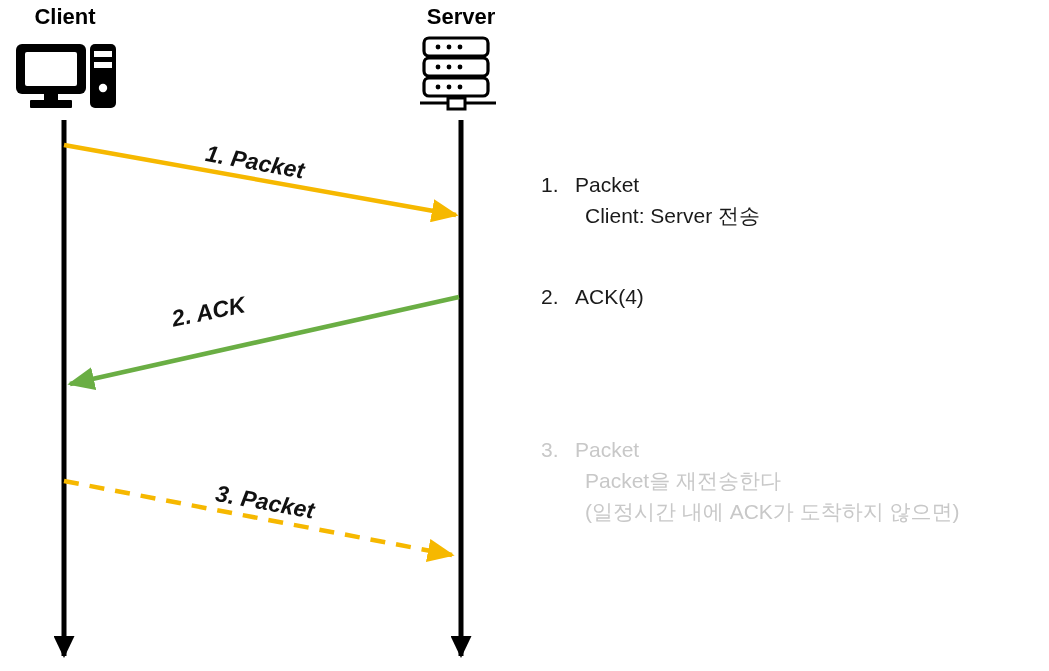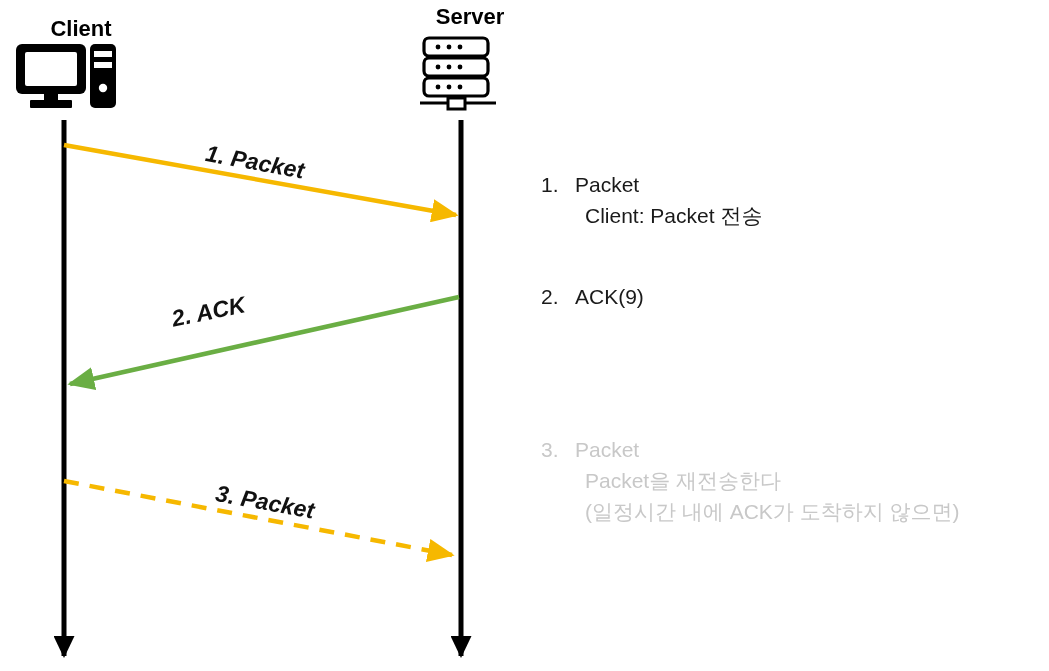--- a/index.html
+++ b/index.html
@@ -28,22 +28,22 @@
   .actor-label {
     position: absolute;
     font-family: "Liberation Sans", sans-serif;
     font-weight: bold;
     font-size: 22px;
     line-height: 26px;
     color: #000000;
     text-align: center;
     white-space: nowrap;
   }
-  #client-label { left: 0px;   top: 16px;  width: 130px; margin-left: 16px; }
-  #server-label { left: 405px; top: 4px;  width: 130px; }
+  #client-label { left: 0px;   top: 4px;  width: 130px; }
+  #server-label { left: 396px; top: 4px;  width: 130px; }
 
   
   .arrow-label {
     position: absolute;
     font-family: "Liberation Sans", sans-serif;
     font-weight: bold;
     font-style: italic;
     font-size: 23px;
     line-height: 26px;
     color: #111111;
@@ -156,26 +156,26 @@
 <div id="server-label" class="actor-label">Server</div>
 
 <div id="label-packet1" class="arrow-label">1. Packet</div>
 <div id="label-ack2" class="arrow-label">2. ACK</div>
 <div id="label-packet3" class="arrow-label">3. Packet</div>
 
 <div id="note-1" class="note">
   <div>
     <span class="note-num">1.</span><span>Packet</span>
   </div>
-  <div class="note-body">Client: Packet 전송</div>
+  <div class="note-body">Client: Server 전송</div>
 </div>
 
 <div id="note-2" class="note">
   <div>
-    <span class="note-num">2.</span><span>ACK(9)</span>
+    <span class="note-num">2.</span><span>ACK(4)</span>
   </div>
 </div>
 
 <div id="note-3" class="note">
   <div>
     <span class="note-num">3.</span><span>Packet</span>
   </div>
   <div class="note-line">Packet을 재전송한다</div>
   <div class="note-line">(일정시간 내에 ACK가 도착하지 않으면)</div>
 </div>

